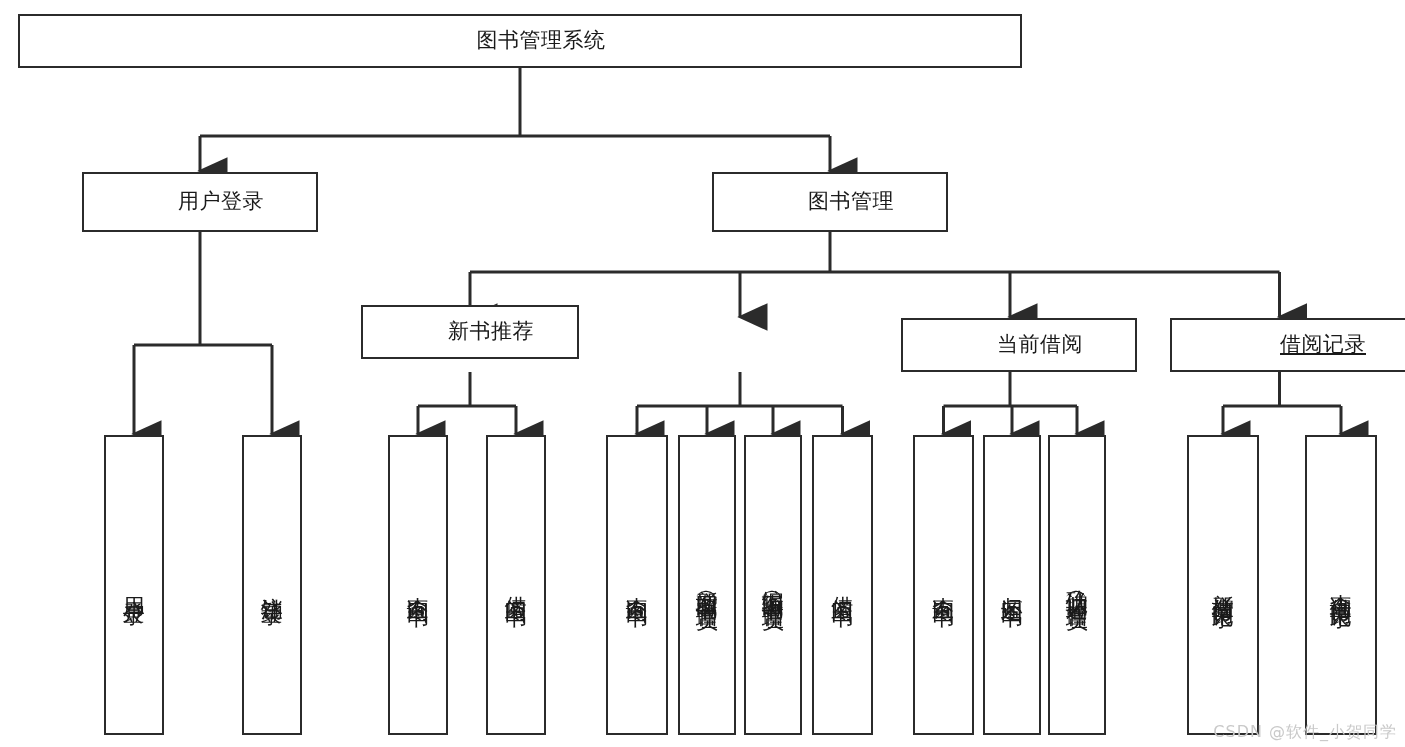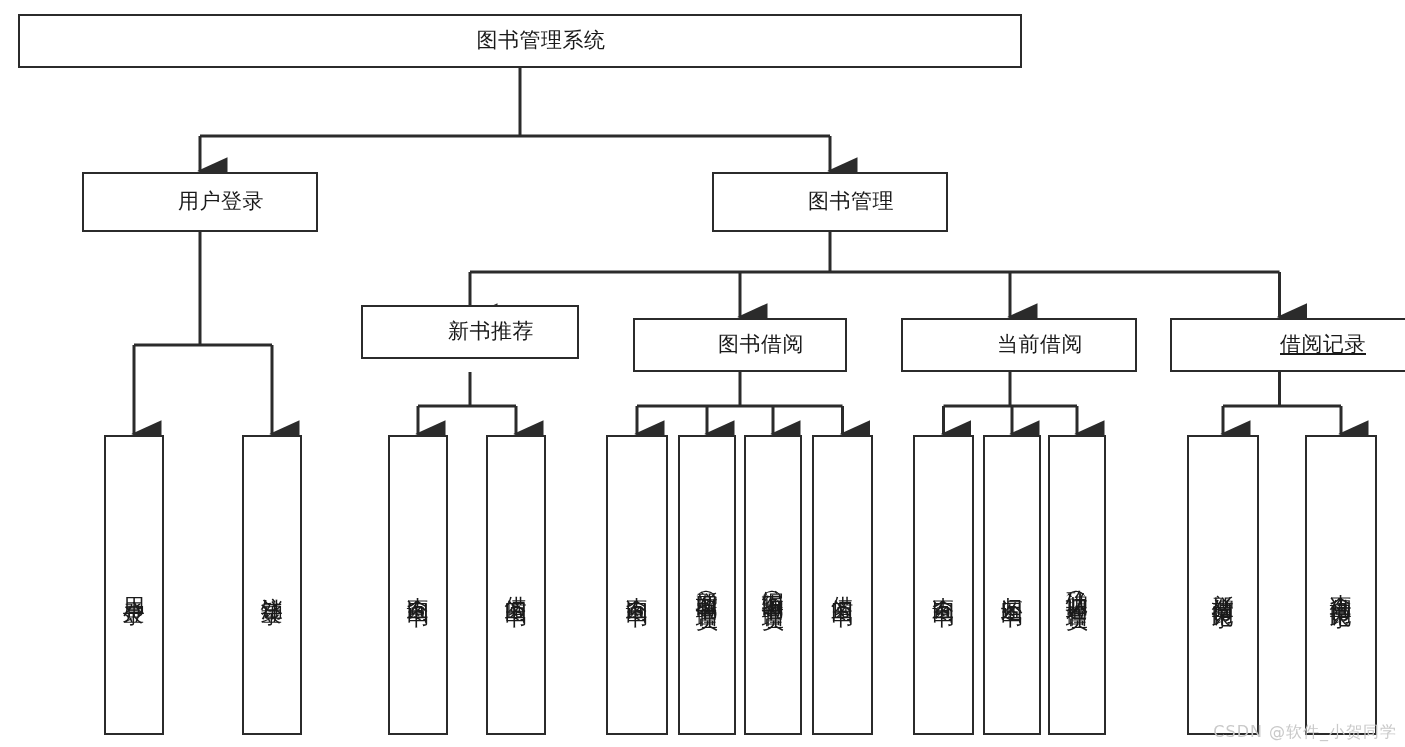--- a/index.html
+++ b/index.html
@@ -120,23 +120,20 @@
   <div class="node node-h" id="n-user-login" style="left: 82px; top: 172px; width: 236px; height: 60px;">
     <span>用户登录</span>
   </div>
   <div class="node node-h" id="n-book-manage" style="left: 712px; top: 172px; width: 236px; height: 60px; justify-content: center;">
     <span>图书管理</span>
   </div>
 
   <div class="node node-h" id="n-new-book-rec" style="left: 361px; top: 305px; width: 218px; height: 54px;">
     <span>新书推荐</span>
   </div>
-  <div class="node node-h" id="n-book-borrow" style="left: 633px; top: 318px; width: 214px; height: 54px;">
-    <span>图书借阅</span>
-  </div>
   <div class="node node-h" id="n-current-borrow" style="left: 901px; top: 318px; width: 236px; height: 54px;">
     <span>当前借阅</span>
   </div>
   <div class="node node-h" id="n-borrow-record" style="left: 1170px; top: 318px; width: 264px; height: 54px; text-decoration: underline;">
     <span>借阅记录</span>
   </div>
 
   <div class="node node-v" id="n-leaf-user-login" style="left: 104px; top: 435px; width: 60px; height: 300px;">
     <span>用户登录</span>
   </div>

